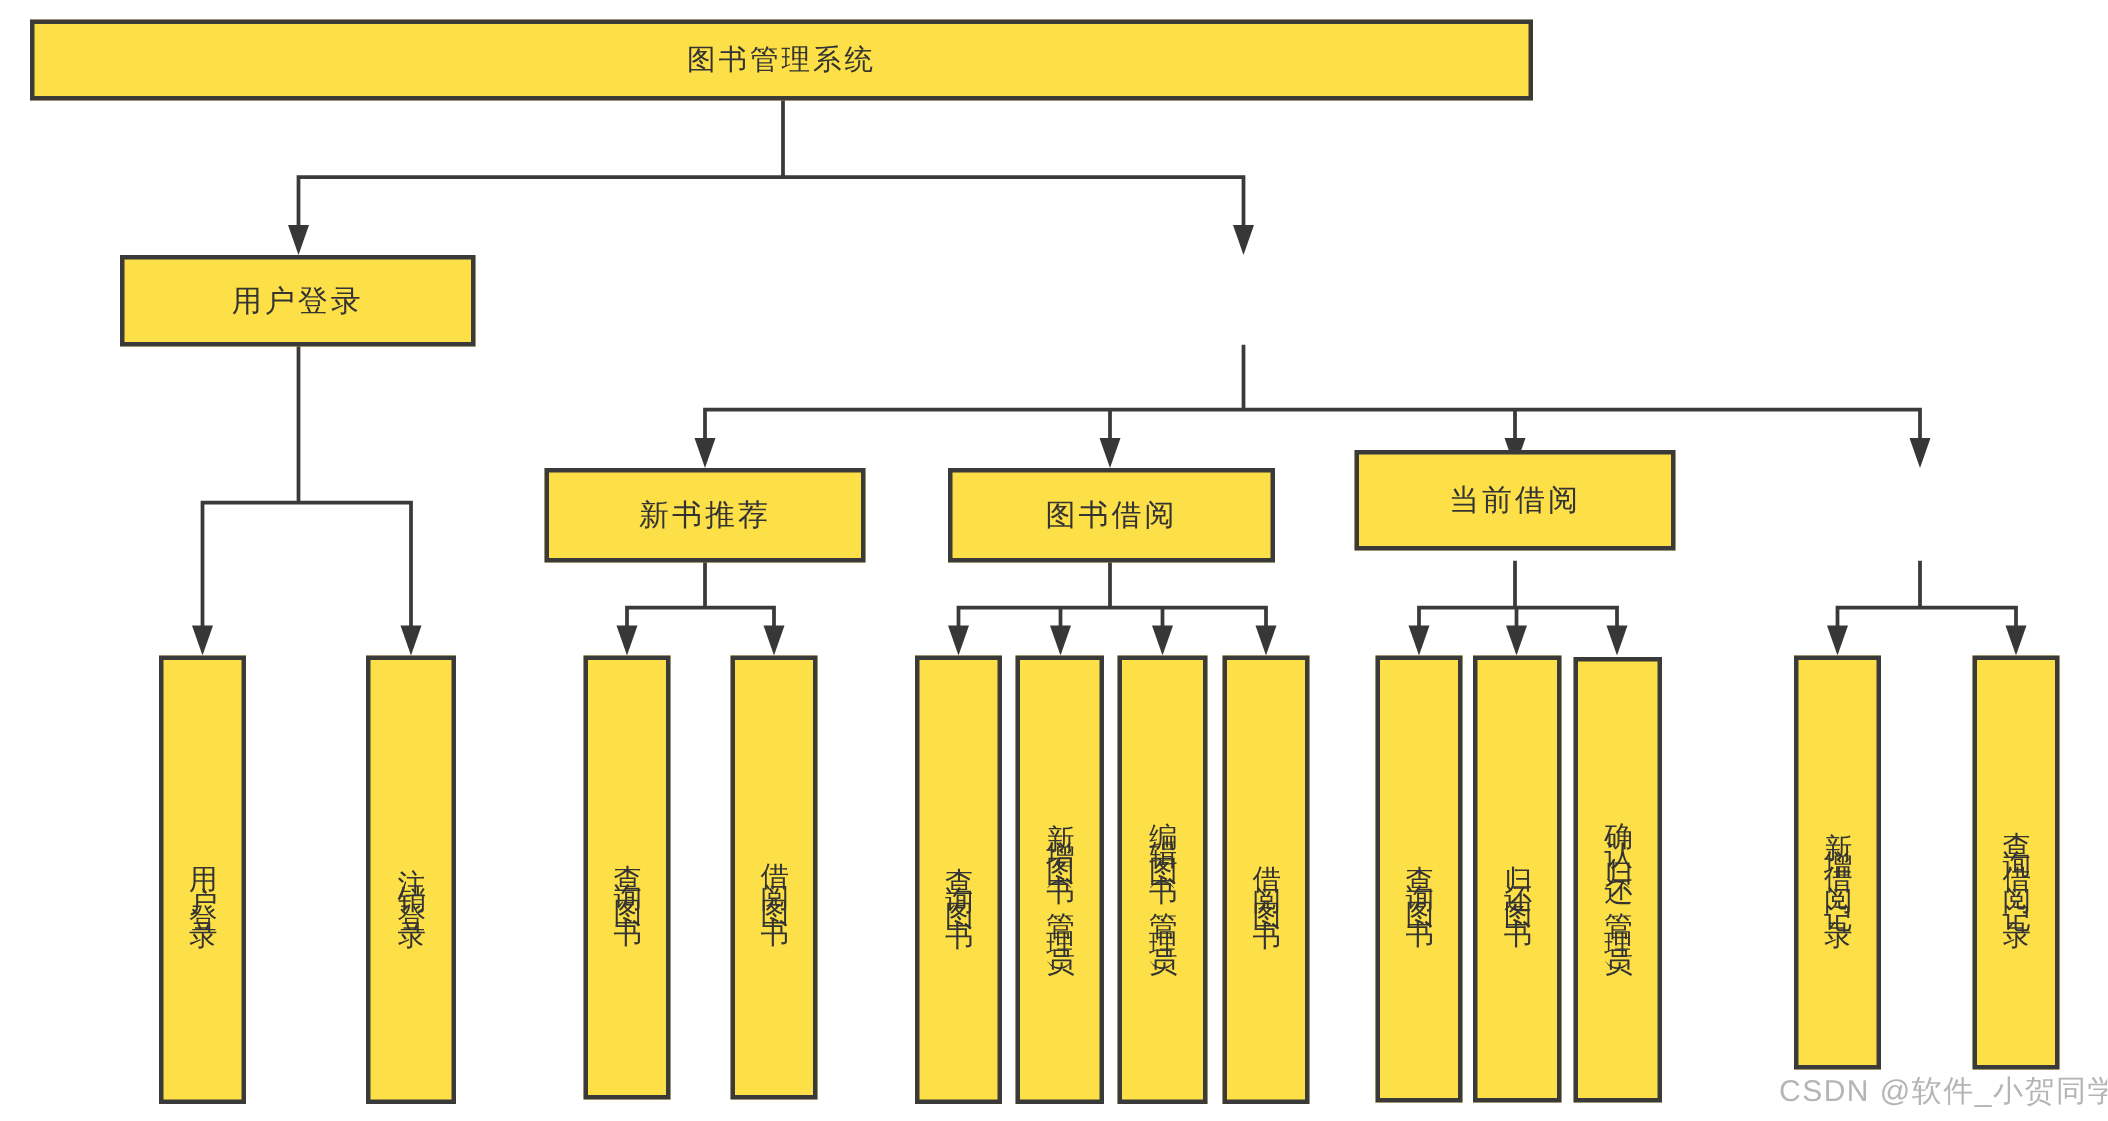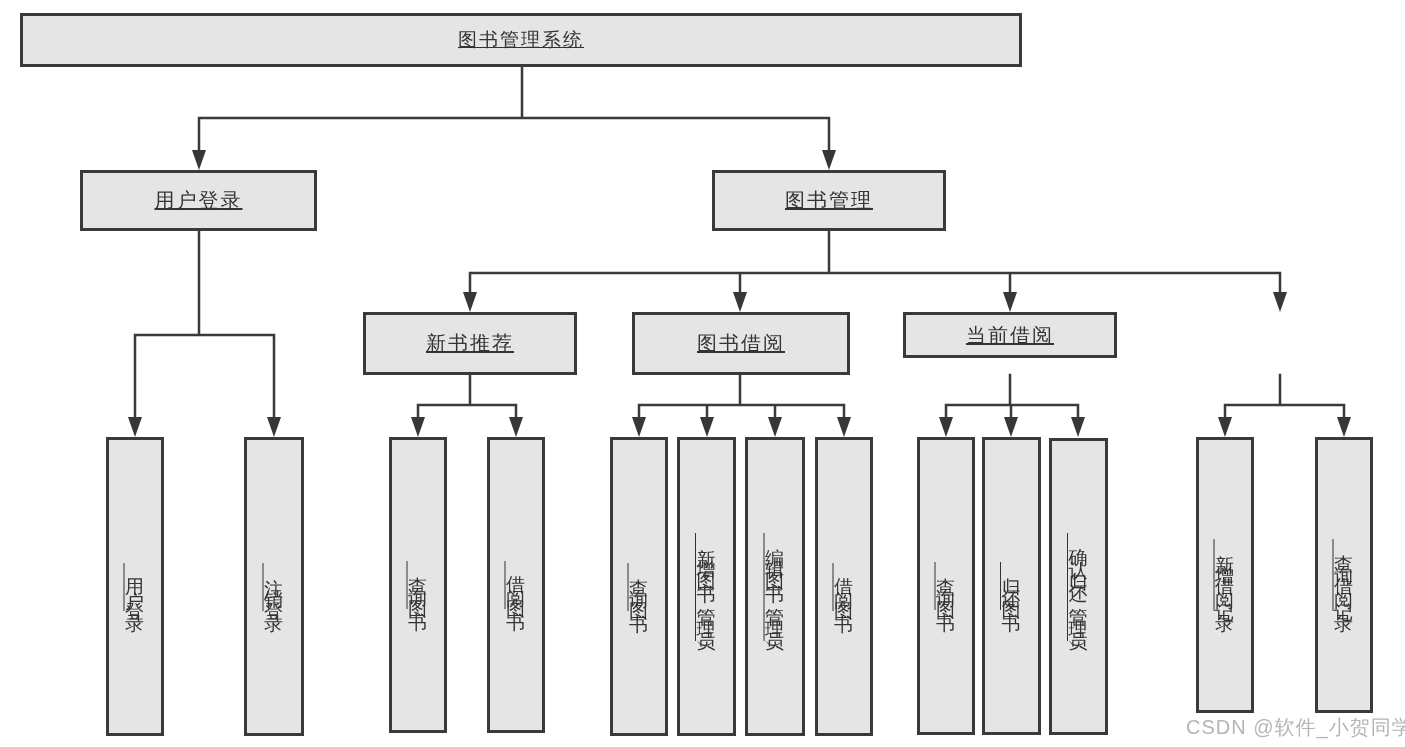--- a/index.html
+++ b/index.html
@@ -19,27 +19,26 @@
     position: absolute;
     left: 0; top: 0;
     width: 1405px;
     height: 747px;
     z-index: 1;
   }
   .node {
     position: absolute;
     box-sizing: border-box;
     border: 3px solid #3a3a3a;
-    background: #e5e5e5;
+    background: #fde047;
     display: flex;
     align-items: center;
     justify-content: center;
     color: #333333;
     z-index: 2;
-    text-decoration: underline;
   }
   .node.h span {
     font-size: 20px;
     letter-spacing: 2px;
     white-space: nowrap;
   }
   .node.root span {
     font-size: 19px;
   }
   .node.v span {
@@ -112,31 +111,28 @@
     </g>
   </svg>
 
   <div class="node h root" style="left:20px;top:13px;width:1002px;height:54px">
     <span>图书管理系统</span>
   </div>
 
   <div class="node h" style="left:80px;top:170px;width:237px;height:61px">
     <span>用户登录</span>
   </div>
-  <div class="node h" style="left:712px;top:170px;width:234px;height:61px">
-    <span>图书管理</span>
-  </div>
 
   <div class="node h" style="left:632px;top:312px;width:218px;height:63px">
     <span>图书借阅</span>
   </div>
   <div class="node h" style="left:363px;top:312px;width:214px;height:63px">
     <span>新书推荐</span>
   </div>
-  <div class="node h" style="left:903px;top:312px;width:214px;height:46px">
+  <div class="node h" style="left:903px;top:300px;width:214px;height:67px">
     <span>当前借阅</span>
   </div>
 
   <div class="node v" style="left:106px;top:437px;width:58px;height:299px">
     <span>用户登录</span>
   </div>
   <div class="node v" style="left:244px;top:437px;width:60px;height:299px">
     <span>注销登录</span>
   </div>
 

